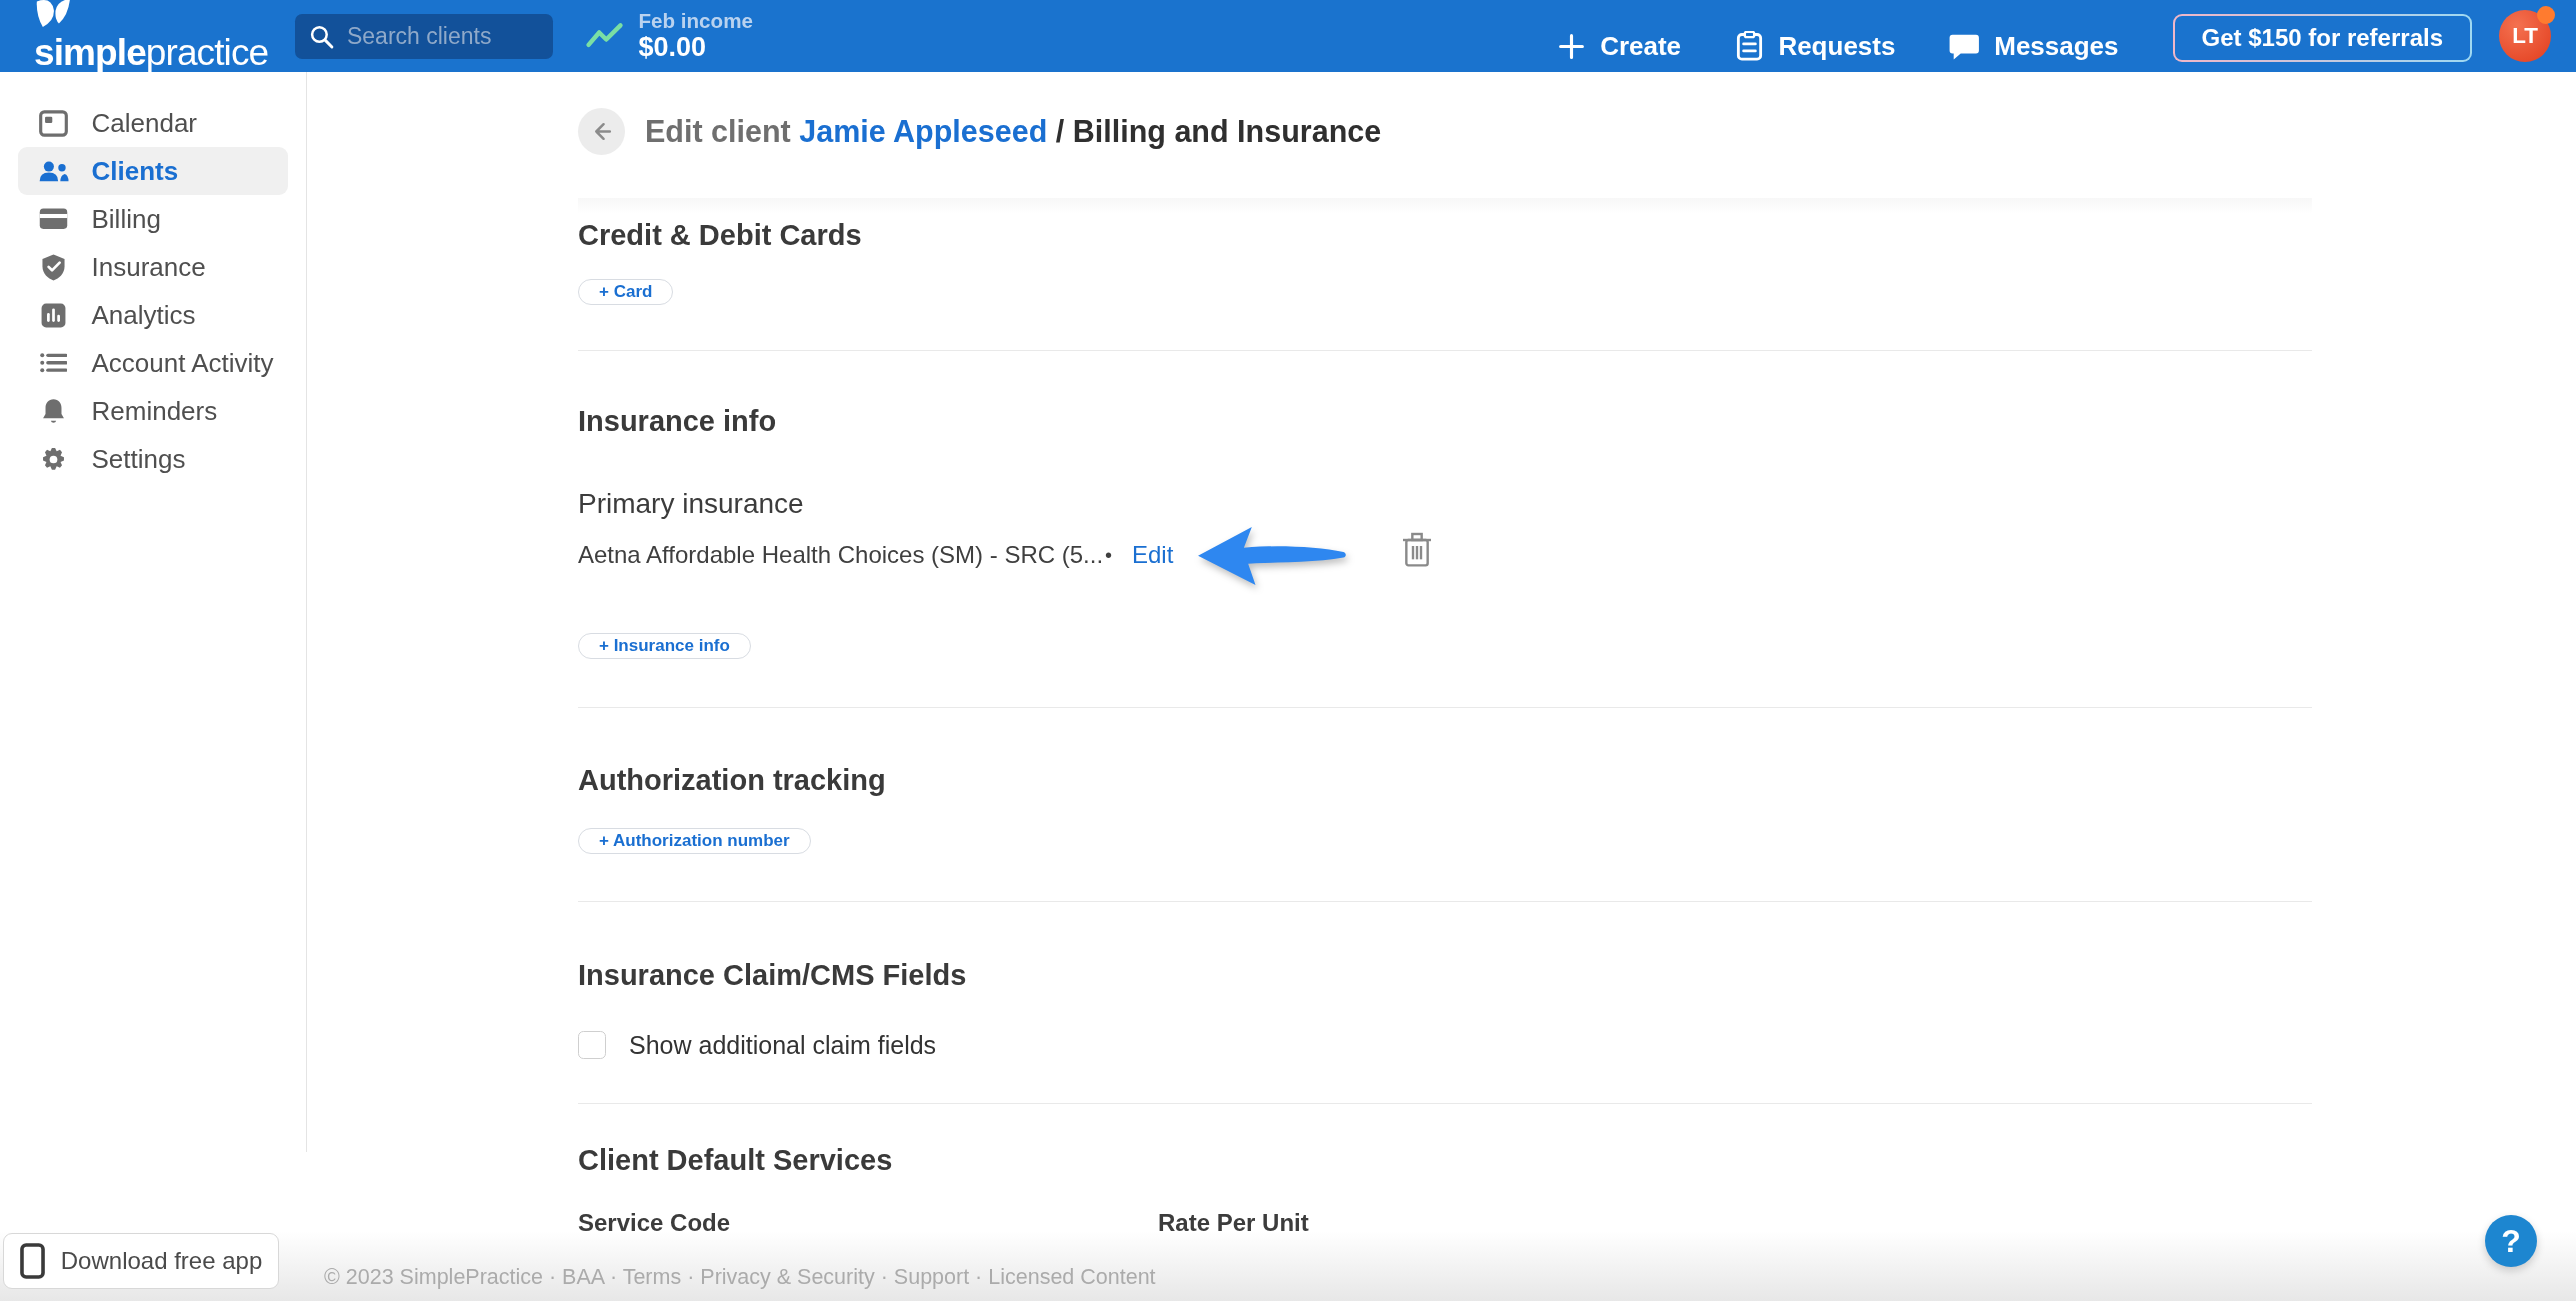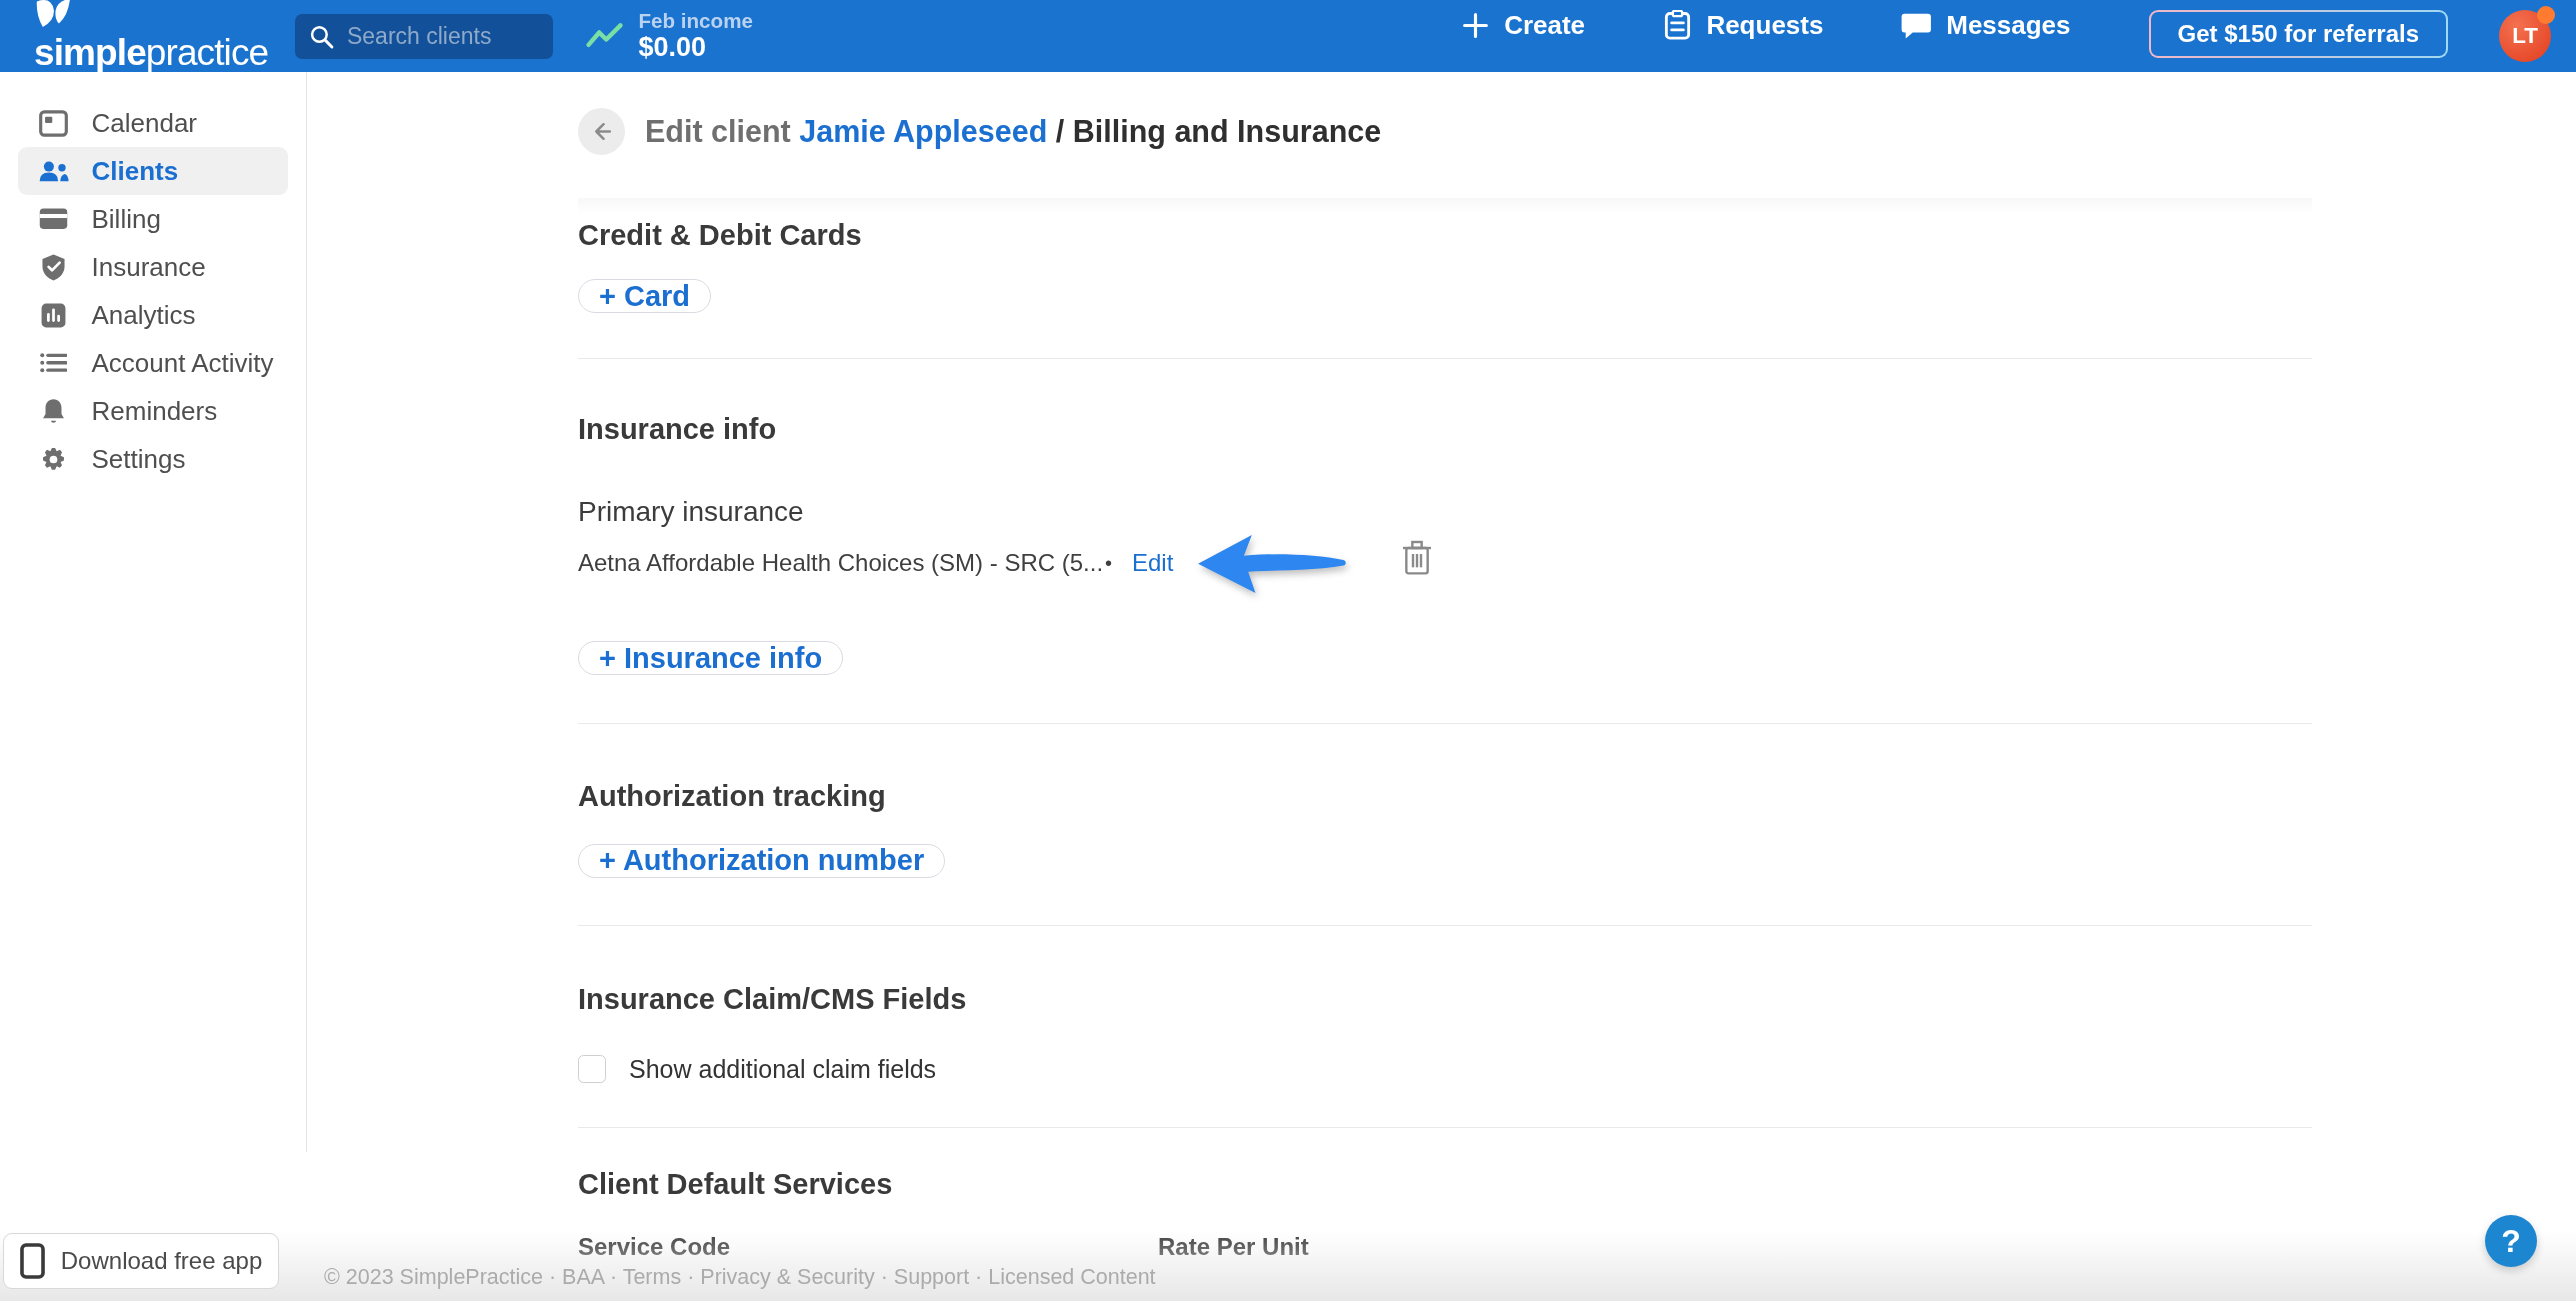--- a/index.html
+++ b/index.html
@@ -17,21 +17,21 @@
     border-radius:7.2px; display:flex; align-items:center; padding:0 14.3px; }
   .search-box svg { width:25px; height:25px; flex:0 0 auto; }
   .search-box input { background:transparent; border:none; outline:none; color:#e8eef6;
     font-size:23px; margin-left:12.5px; width:179px; font-family:"Liberation Sans",sans-serif; }
   .search-box input::placeholder { color:#8fa9c9; }
   .income { display:flex; align-items:center; margin-left:32px; cursor:pointer; }
   .income svg { width:39px; height:32px; }
   .income-texts { margin-left:14.3px; line-height:1.12; }
   .income-label { color:#b9d2ef; font-size:20.6px; font-weight:bold; }
   .income-value { color:#ffffff; font-size:27px; font-weight:bold; }
-  .topbar-right { margin-left:auto; display:flex; align-items:flex-start; margin-right:25px;gap:24px; }
+  .topbar-right { margin-left:auto; display:flex; align-items:flex-end; margin-right:25px; }
   .top-item { display:flex; align-items:center; color:#fff; font-size:26px; font-weight:bold;
     margin-right:54px; cursor:pointer; }
   .top-item .glyph { margin-right:14.3px; display:flex; align-items:center; }
   .referral-btn { height:48px; padding:0 27px; display:flex; align-items:center;
     color:#fff; font-size:24px; font-weight:bold; background:transparent;
     border:2.7px solid transparent; border-radius:9px; cursor:pointer;
     background-image:linear-gradient(#1a73ce,#1a73ce),linear-gradient(90deg,#f0b7c8,#9fd9f2);
     background-origin:border-box; background-clip:padding-box,border-box; margin-right:27px; }
   .avatar { position:relative; width:52px; height:52px; border-radius:50%;
     background:radial-gradient(circle at 35% 30%, #f47150, #e23d1d); color:#fff;
@@ -61,23 +61,23 @@
   .back-btn svg { width:25px; height:25px; }
   .title-text { font-size:30.5px; font-weight:bold; color:#2f2f2f; }
   .title-text .muted { color:#6f6f6f; }
   .title-text .link { color:#1a6fd1; cursor:pointer; }
 
   .form-top-fade { height:16px; margin-top:43px;
     background:linear-gradient(#f7f7f7,#ffffff); }
 
   h2.sec { font-size:29px; font-weight:bold; color:#3a3a3a; }
   .sec-cards { margin-top:5.4px; }
-  .pill { display:inline-flex; align-items:center; height:34px; padding:0 20px;
+  .pill { display:inline-flex; align-items:center; height:26px; padding:0 20px;
     border:1.8px solid #d8dce2; border-radius:895px; background:#fff; color:#1a6fd1;
-    font-size:29px; font-weight:bold; cursor:pointer; }
+    font-size:17px; font-weight:bold; cursor:pointer; }
   .divider { height:0.9px; background:#e9e9e9; }
 
   .primary-label { font-size:28px; font-weight:normal; color:#3c3c3c; margin-top:50px; }
   .ins-row { position:relative; margin-top:9px; display:flex; align-items:center; height:52px; }
   .ins-value { font-size:24px; color:#3f3f3f; }
   .ins-bullet { font-size:20px; color:#3f3f3f; margin-left:1.8px; }
   .edit-link { font-size:24px; color:#1a6fd1; margin-left:20px; cursor:pointer; }
   .annot-arrow { margin-left:21.5px; margin-top:3.6px;
     filter:drop-shadow(2.7px 4.5px 3.6px rgba(0,0,0,0.25)); }
   .trash-btn { position:absolute; left:823px; top:1.8px; cursor:pointer; }

